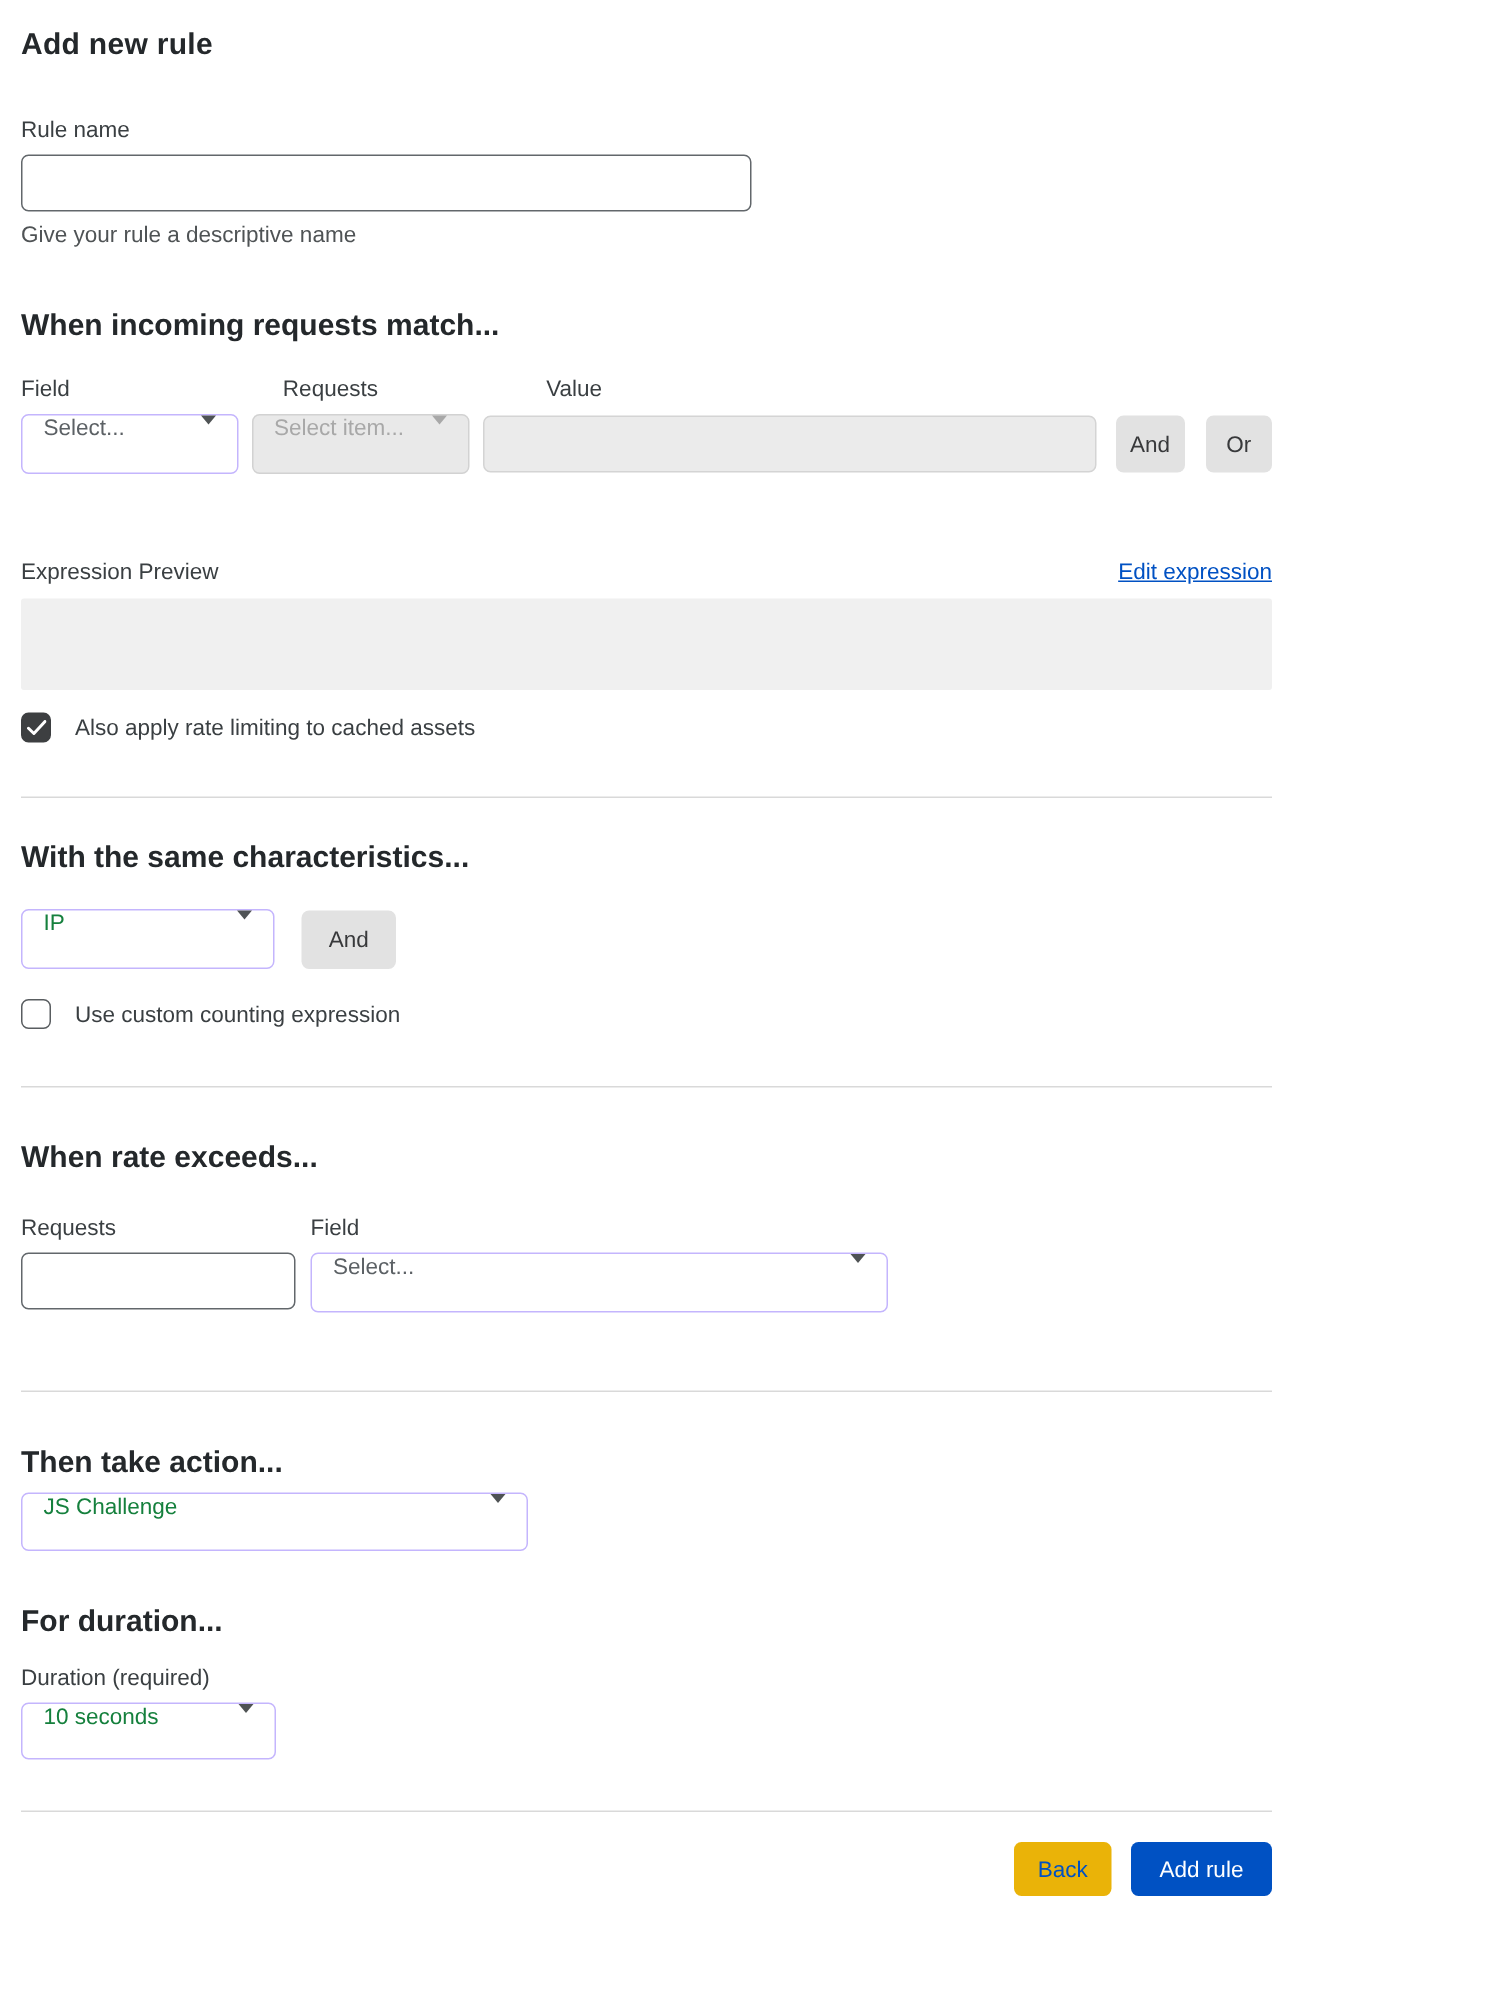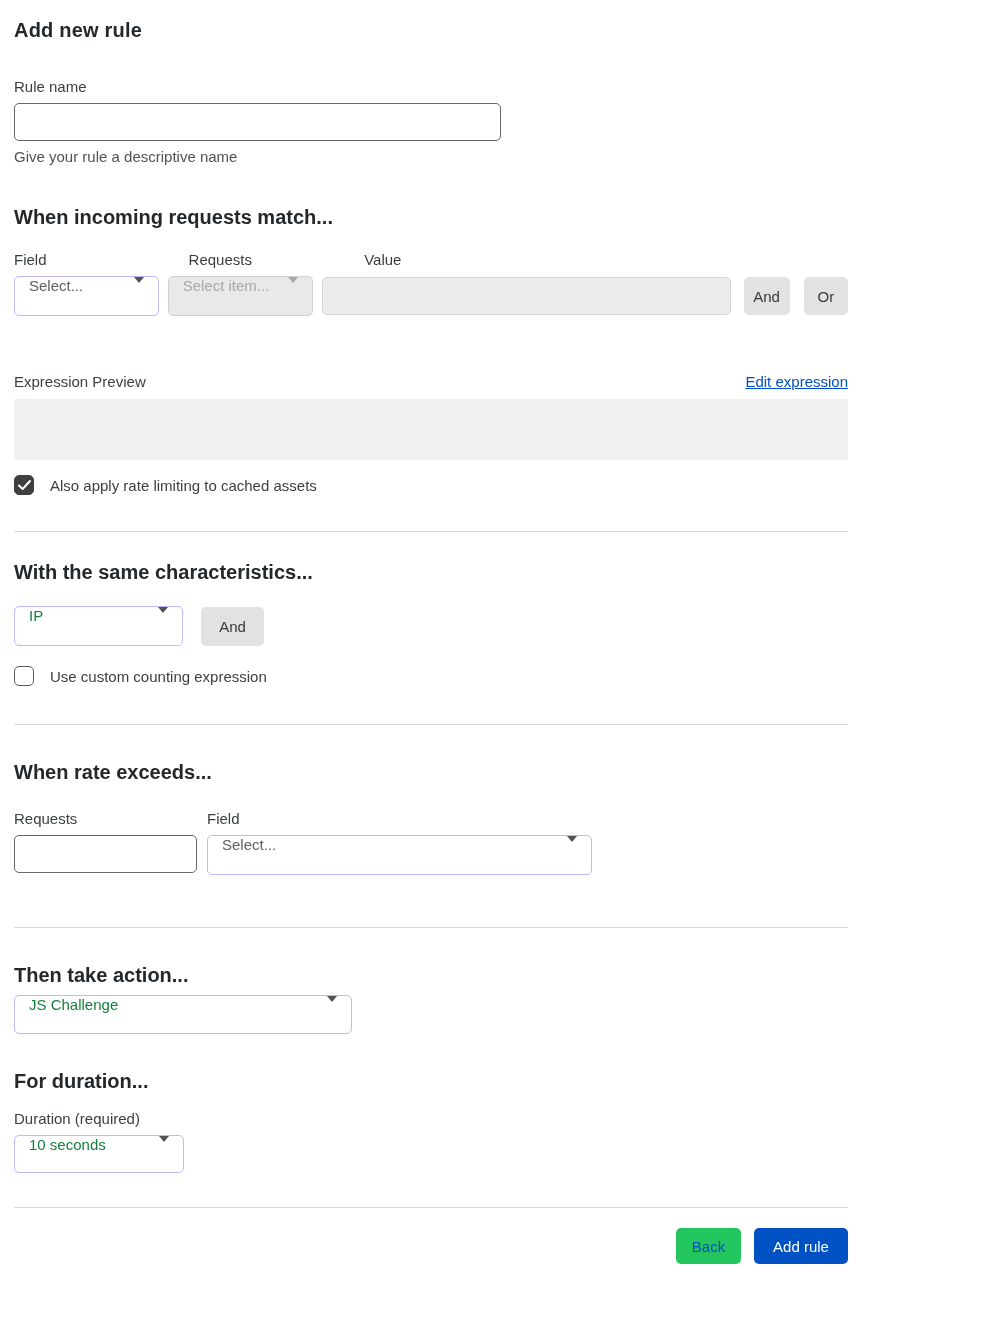--- a/index.html
+++ b/index.html
@@ -155,21 +155,21 @@
   .action-select { width: 338px; margin-top: 8px; height: 39px; }
   .duration-select { width: 170px; margin-top: 8px; height: 38px; }
 
   .footer {
     margin-top: 20px;
     display: flex;
     justify-content: flex-end;
     align-items: center;
     padding-bottom: 12px;
   }
-  .back-btn { width: 65px; height: 36px; background: #22c55e; color: #0051c3; }
+  .back-btn { width: 65px; height: 36px; background: #eab308; color: #0051c3; }
   .addrule-btn { width: 94px; height: 36px; background: #0051c3; color: #ffffff; margin-left: 13px; }
 
   .mt8 { margin-top: 8px; }
 </style>
 </head>
 <body>
 
 <div class="container">
 
   <h1 class="page-title">Add new rule</h1>

